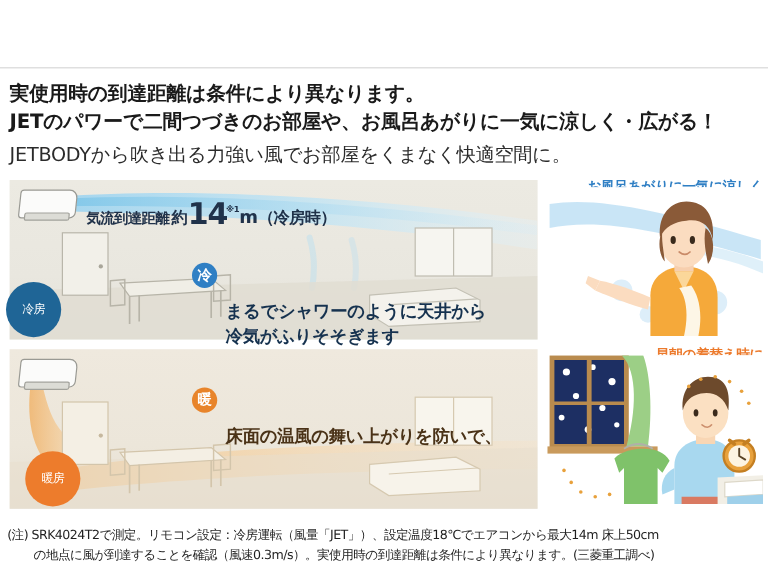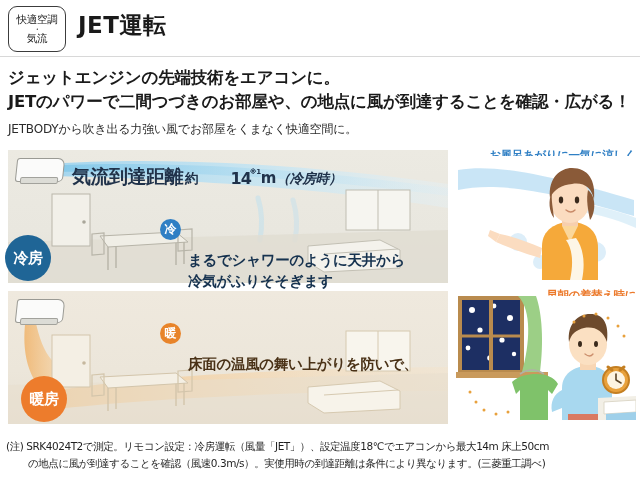--- a/index.html
+++ b/index.html
@@ -28,21 +28,21 @@
   }
   .hr{position:absolute;left:0;top:56px;width:640px;height:1px;background:#d8d8d8;}
 
   
   .lead{position:absolute;left:8px;top:66px;width:630px;}
   .lead .l1,.lead .l2{
     font-weight:bold;font-size:16.5px;letter-spacing:-0.2px;color:#1a1a1a;
     line-height:24px;white-space:nowrap;
   }
   .lead .l3{
-    font-size:12px;color:#2b2b2b;line-height:22px;margin-top:4px;
+    font-size:16px;color:#2b2b2b;line-height:22px;margin-top:4px;
     letter-spacing:-0.2px;white-space:nowrap;
   }
 
   
   .panel{position:absolute;left:8px;width:440px;height:133px;overflow:hidden;}
   .panel.cool{top:150px;background:linear-gradient(180deg,#eceae2 0%,#e9e7df 60%,#e3e1d8 100%);}
   .panel.heat{top:291px;background:linear-gradient(180deg,#efe9de 0%,#ece6da 60%,#e7e0d2 100%);}
 
   
   .sweep{position:absolute;left:0;top:0;width:440px;height:133px;}
@@ -57,45 +57,45 @@
   .unit .vent{
     position:absolute;left:4px;top:19px;width:36px;height:5px;
     background:#dcdcd6;border:1px solid #a2a29c;border-radius:2px;transform:skewX(-6deg);
   }
 
   
   .dist{
     position:absolute;left:72px;top:164px;white-space:nowrap;color:#20324a;
     font-weight:bold;
   }
-  .dist .lbl{font-size:19px;letter-spacing:-0.5px;}
+  .dist .lbl{font-size:12px;letter-spacing:-0.5px;}
   .dist .approx{font-size:13.5px;margin-left:2px;}
-  .dist .num{font-size:16px;letter-spacing:-1px;vertical-align:-1px;margin-left:32px;}
+  .dist .num{font-size:25px;letter-spacing:-1px;vertical-align:-1px;}
   .dist .sup{font-size:7px;vertical-align:9px;margin-left:-1px;letter-spacing:-0.3px;}
   .dist .unit-m{font-size:15px;}
-  .dist .tail{font-size:13.5px;letter-spacing:-0.5px;font-style:italic;}
+  .dist .tail{font-size:13.5px;letter-spacing:-0.5px;}
 
   
   .msg{position:absolute;display:flex;align-items:flex-start;white-space:nowrap;}
   .msg .chip{
     width:21px;height:21px;border-radius:50%;flex:0 0 21px;
     color:#fff;font-size:12px;font-weight:bold;
     display:flex;align-items:center;justify-content:center;margin-top:1px;
   }
   .msg .chip.cold{background:#2f7fc4;}
   .msg .chip.warm{background:#e8842a;}
   .msg .lines{margin-left:7px;font-weight:bold;font-size:14.5px;line-height:21px;letter-spacing:-0.3px;margin-top:32px;}
   .msg.cool-msg{left:160px;top:218px;color:#16324f;}
   .msg.heat-msg{left:160px;top:322px;color:#4a3217;}
 
   
   .mode-circle{
     position:absolute;width:46px;height:46px;border-radius:50%;
     display:flex;align-items:center;justify-content:center;
-    color:#fff;font-weight:bold;font-size:15px;letter-spacing:-0.5px;
+    color:#fff;font-weight:normal;font-size:10px;letter-spacing:-0.5px;
   }
   .mode-circle.cool{left:5px;top:235px;background:#1f6596;}
   .mode-circle.heat{left:21px;top:376px;background:#ed7c2c;}
 
   
   .photo{position:absolute;left:456px;width:180px;height:124px;overflow:hidden;background:#fff;}
   .photo.p1{top:156px;}
   .photo.p2{top:296px;}
   .photo-cap{
     position:absolute;left:456px;width:180px;height:18px;
@@ -110,33 +110,25 @@
     position:absolute;left:6px;top:438px;width:632px;
     font-size:10.5px;line-height:17px;color:#1f1f1f;letter-spacing:-0.45px;
   }
   .note .ln2{padding-left:22px;}
 </style>
 </head>
 <body>
 
 <div class="page">
 
-  <div class="header">
-    <div class="cat-badge">
-      <span>快適空調</span>
-      <span class="mid">・</span>
-      <span>気流</span>
-    </div>
-    <div class="page-title">JET運転</div>
-  </div>
   <div class="hr"></div>
 
   <div class="lead">
-    <div class="l1">ジェットエンジンの先端技術をエアコンに。</div>
-    <div class="l2">JETのパワーで二間つづきのお部屋や、の地点に風が到達することを確認・広がる！</div>
+    <div class="l1">実使用時の到達距離は条件により異なります。</div>
+    <div class="l2">JETのパワーで二間つづきのお部屋や、お風呂あがりに一気に涼しく・広がる！</div>
     <div class="l3">JETBODYから吹き出る力強い風でお部屋をくまなく快適空間に。</div>
   </div>
 
   <div class="panel cool">
     <svg class="sweep" viewBox="0 0 440 133" preserveAspectRatio="none">
       <defs>
         <linearGradient id="coolSweep" x1="0" y1="0" x2="1" y2="0">
           <stop offset="0" stop-color="#9fd4ef" stop-opacity="0.95"></stop>
           <stop offset="0.55" stop-color="#bfe4f5" stop-opacity="0.75"></stop>
           <stop offset="1" stop-color="#e3f2fa" stop-opacity="0.35"></stop>

